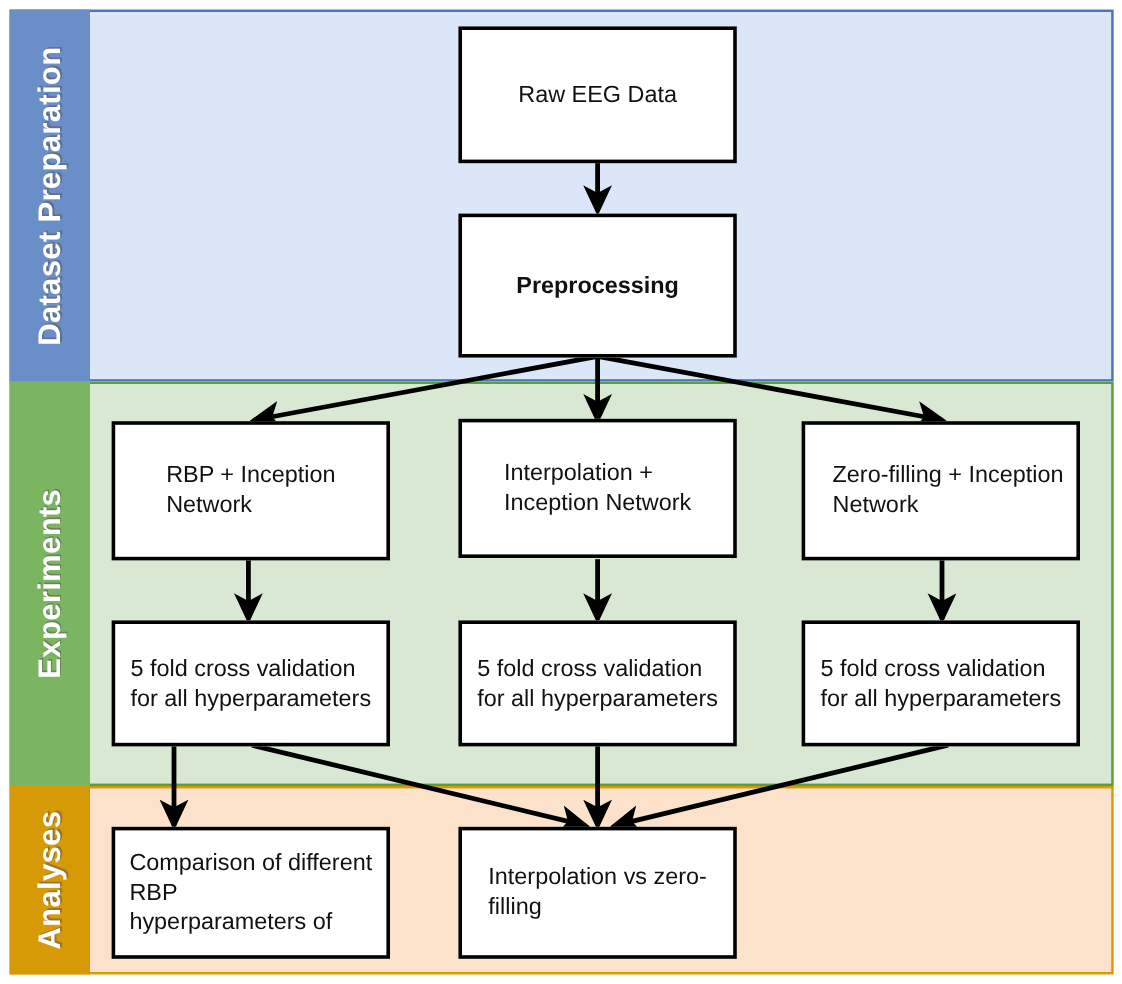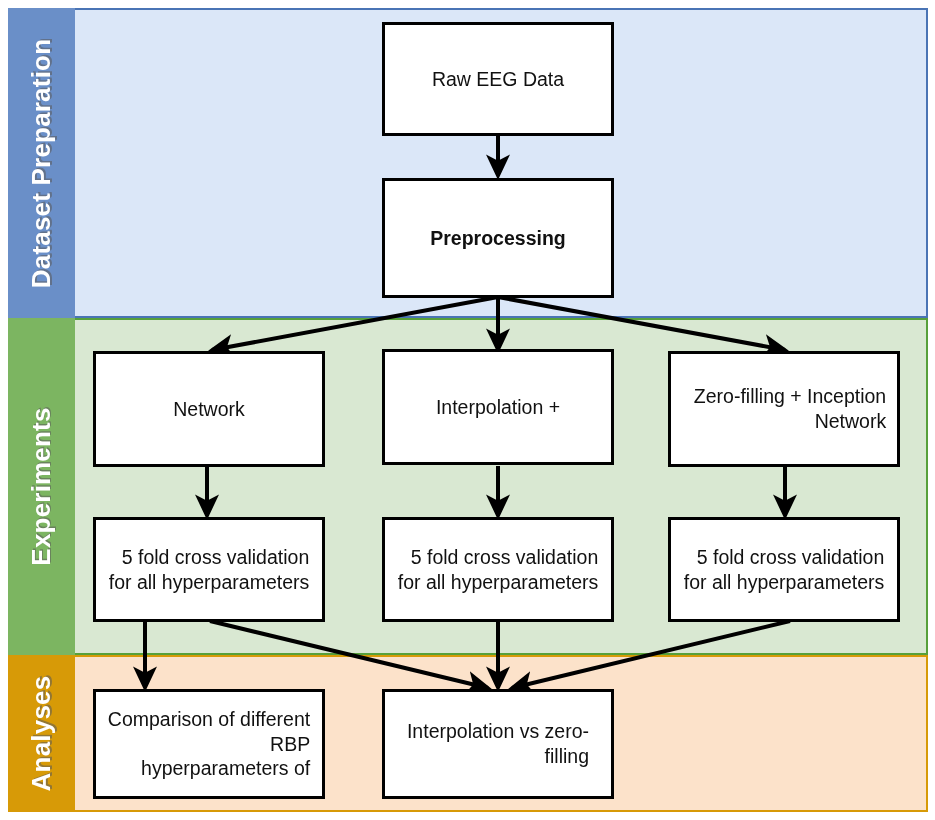--- a/index.html
+++ b/index.html
@@ -39,21 +39,21 @@
     font-family: "Liberation Sans", sans-serif;
   }
   .node {
     position: absolute;
     box-sizing: border-box;
     background: #ffffff;
     border: 3px solid #000000;
     display: flex;
     align-items: center;
     justify-content: center;
-    text-align: right;
+    text-align: left;
     font-size: 19.5px;
     color: #111111;
     line-height: 1.28;
     padding: 4px 8px;
     font-family: "Liberation Sans", sans-serif;
   }
   .node span { display: block; }
   svg#edges {
     position: absolute;
     left: 0; top: 0;
@@ -113,27 +113,29 @@
   </div>
 
   <div class="node" style="left:382px; top:178px; width:232px; height:120px;font-weight:bold;">
     <div>
       <span>Preprocessing</span>
     </div>
   </div>
 
   <div class="node" style="left:93px; top:351px; width:232px; height:116px;">
     <div>
+      <span>RBP + Inception</span>
       <span>Network</span>
     </div>
   </div>
 
   <div class="node" style="left:382px; top:349px; width:232px; height:116px;">
     <div>
       <span>Interpolation +</span>
+      <span>Inception Network</span>
     </div>
   </div>
 
   <div class="node" style="left:668px; top:351px; width:232px; height:116px;padding-left:20px;">
     <div>
       <span>Zero-filling + Inception</span>
       <span>Network</span>
     </div>
   </div>
 

